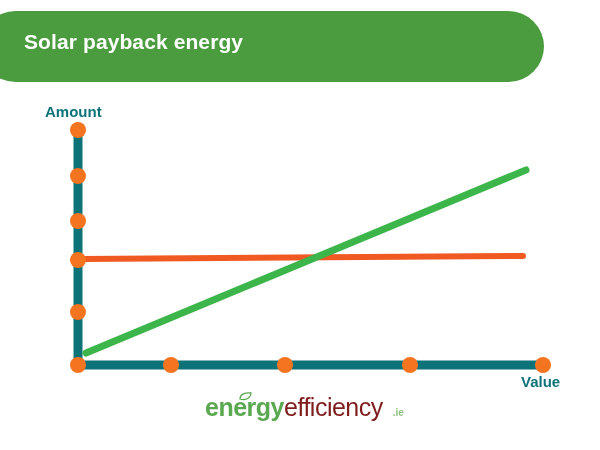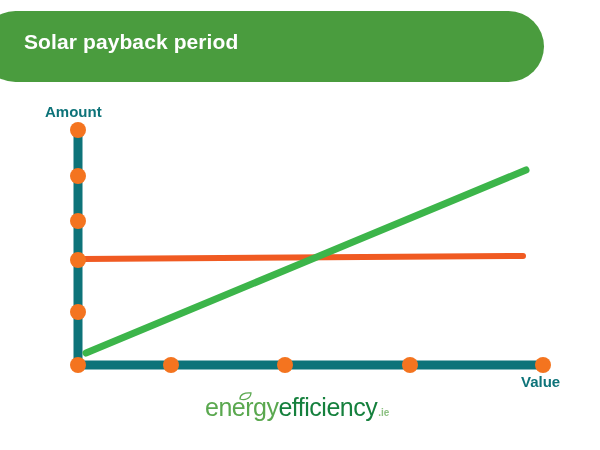--- a/index.html
+++ b/index.html
@@ -93,44 +93,44 @@
   }
   #logo-leaf {
     position: absolute;
     left: 34px;
     top: -1px;
     width: 13px;
     height: 9px;
   }
   #logo-energy {
     font-size: 25px;
-    font-weight: normal;
+    font-weight: bold;
     color: #5aa84f;
     letter-spacing: -0.5px;
   }
   #logo-efficiency {
     font-size: 25px;
     font-weight: normal;
-    color: #15803d;
+    color: #7f1d1d;
     letter-spacing: -0.5px;
   }
   #logo-tld {
     font-size: 10px;
     font-weight: bold;
     color: #8dc182;
-    margin-left: 1px;
+    margin-left: 10px;
   }
 </style>
 </head>
 <body>
 
 <div id="stage">
 
   <div id="header-banner"></div>
-  <div id="header-title">Solar payback period</div>
+  <div id="header-title">Solar payback energy</div>
 
   <div id="chart-area">
     <svg id="chart-svg" width="600" height="450">
 
       <line x1="78" y1="130" x2="78" y2="365" stroke="#0d7379" stroke-width="9"></line>
 
       <line x1="78" y1="365" x2="543" y2="365" stroke="#0d7379" stroke-width="9"></line>
 
       <line x1="82" y1="259" x2="523" y2="256" stroke="#f05a22" stroke-width="6" stroke-linecap="round"></line>
 

